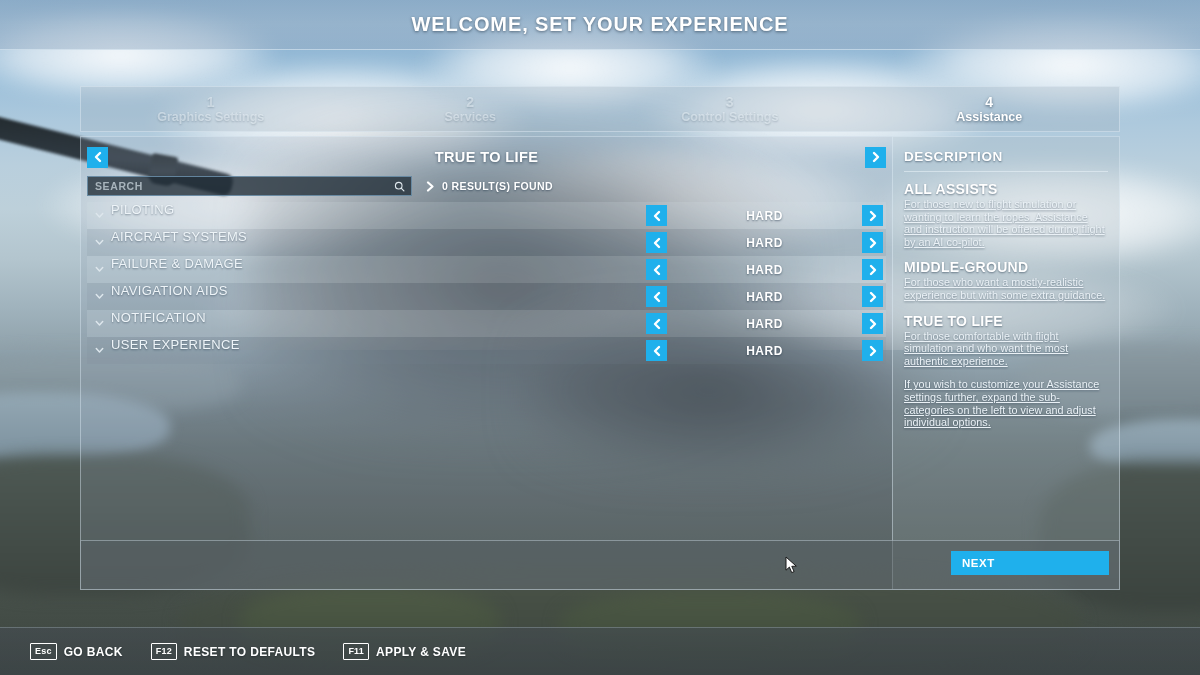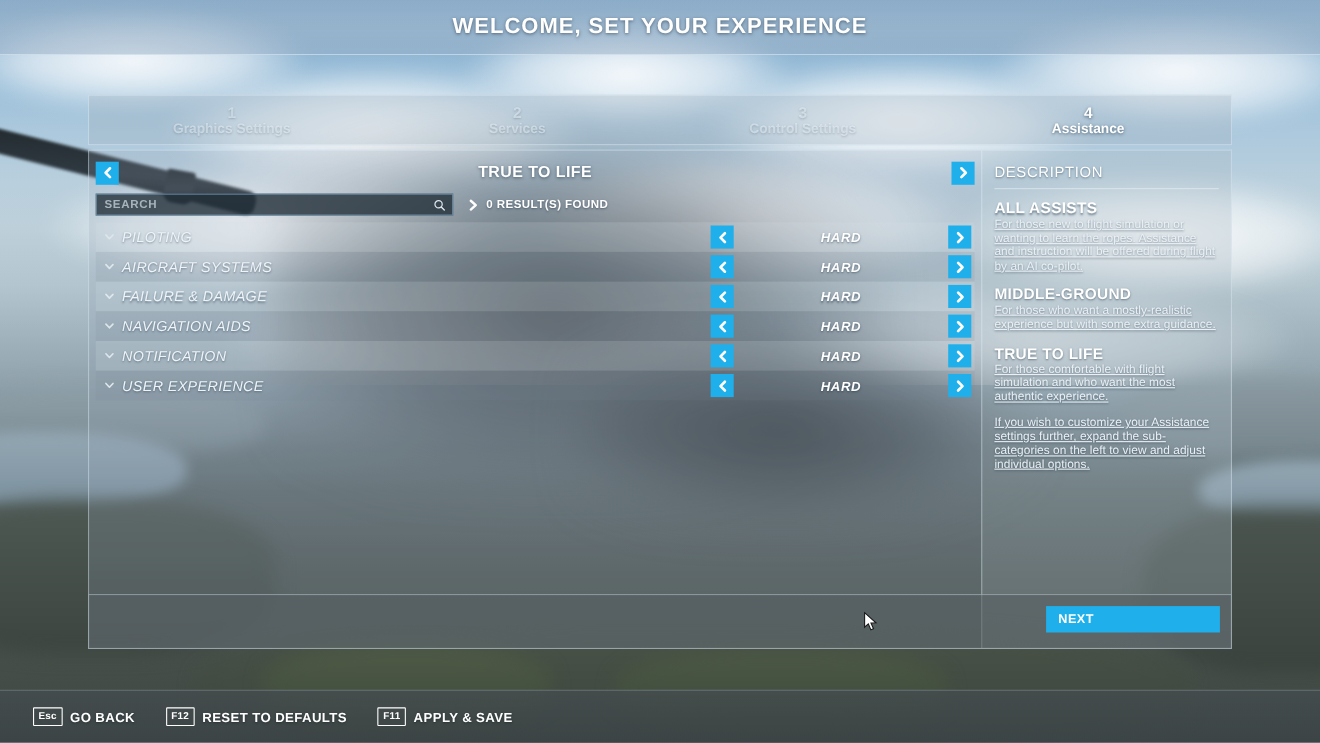--- a/index.html
+++ b/index.html
@@ -141,23 +141,22 @@
   }
   #results .chev { display:flex; }
   #results .txt {
     color:#ffffff; font-size:10.5px; font-weight:bold; letter-spacing:0.4px;
     text-shadow:0 1px 2px rgba(20,40,60,0.5);
   }
 
   
   #rows { position:relative; margin:6px 6px 0 6px; }
   .srow {
-    position:relative; height:27px; display:flex; align-items:center;
+    position:relative; height:27px; display:flex; 
     margin-bottom:0;
-    font-style:italic;
   }
   .srow.odd  { background:rgba(214,226,234,0.18); }
   .srow.even { background:rgba(120,138,152,0.14); }
   .srow .chev-cell {
     width:24px; display:flex; align-items:center; justify-content:center;
     cursor:pointer;
   }
   .srow .cat {
     color:#eef4f8; font-size:13px; letter-spacing:0.35px;
     text-shadow:0 1px 2px rgba(20,40,60,0.45);
@@ -168,21 +167,21 @@
     padding-right:3px;
   }
   .srow .val {
     flex:1; text-align:center; color:#ffffff; font-size:12px; font-weight:bold;
     letter-spacing:0.5px; text-shadow:0 1px 2px rgba(20,40,60,0.5);
   }
 
   
   #desc { padding:12px 11px 0 11px; }
   #desc .d-title {
-    color:#ffffff; font-size:13.5px; font-weight:normal; letter-spacing:0.6px;
+    color:#ffffff; font-size:13.5px; font-weight:bold; letter-spacing:0.6px;
     text-shadow:0 1px 2px rgba(20,40,60,0.5);
   }
   #desc .hr {
     height:1px; background:rgba(235,244,250,0.55); margin:7px 0 9px 0;
   }
   #desc .d-h {
     color:#ffffff; font-size:14px; font-weight:bold; letter-spacing:0.3px;
     text-shadow:0 1px 2px rgba(20,40,60,0.5); margin-bottom:1px;
   }
   #desc .d-p {

